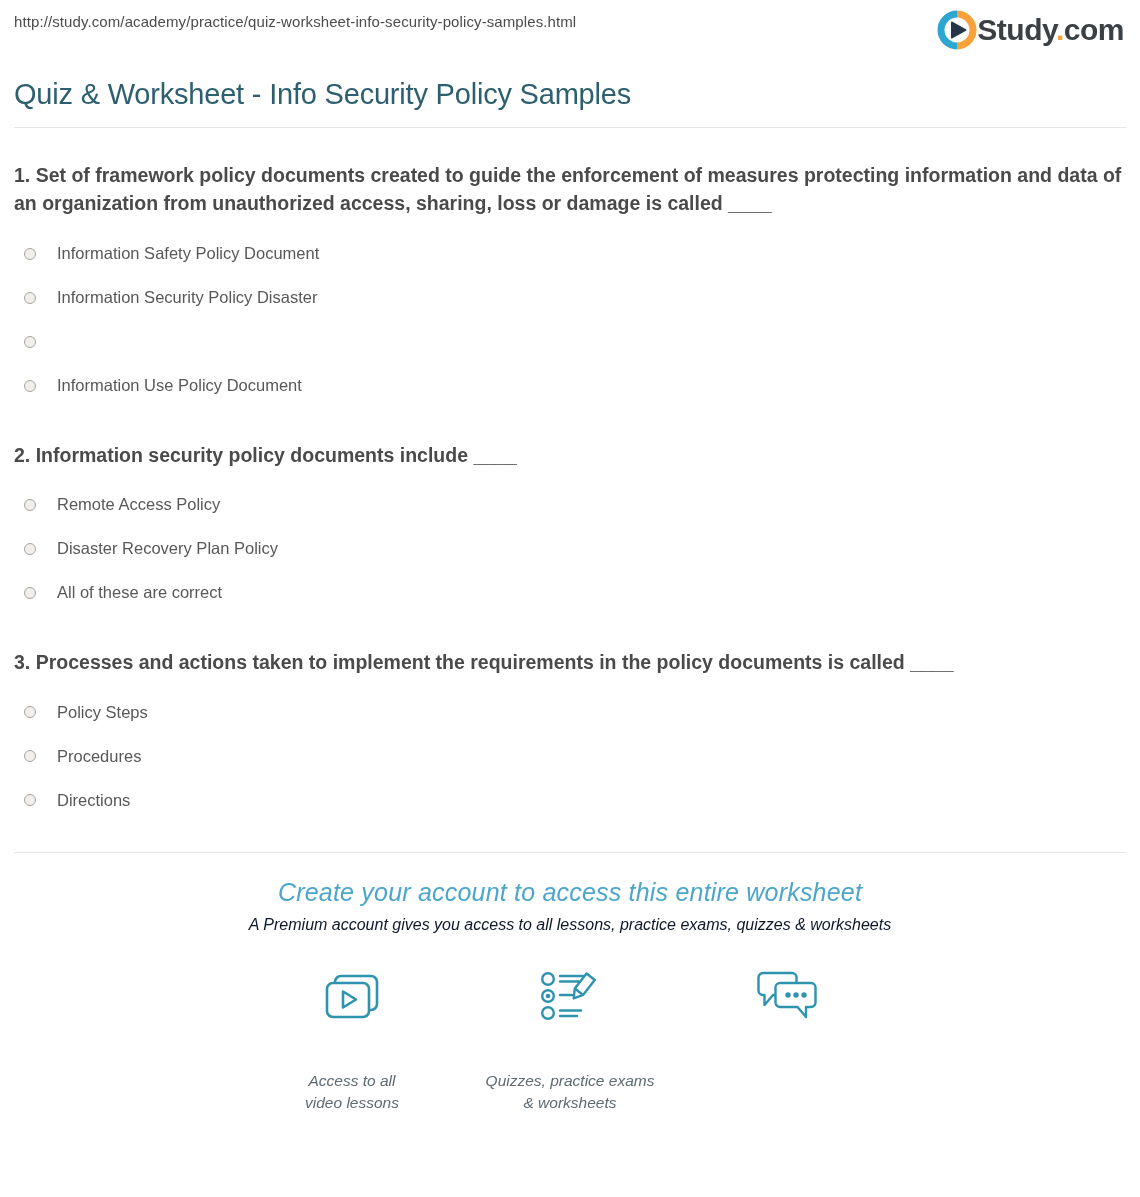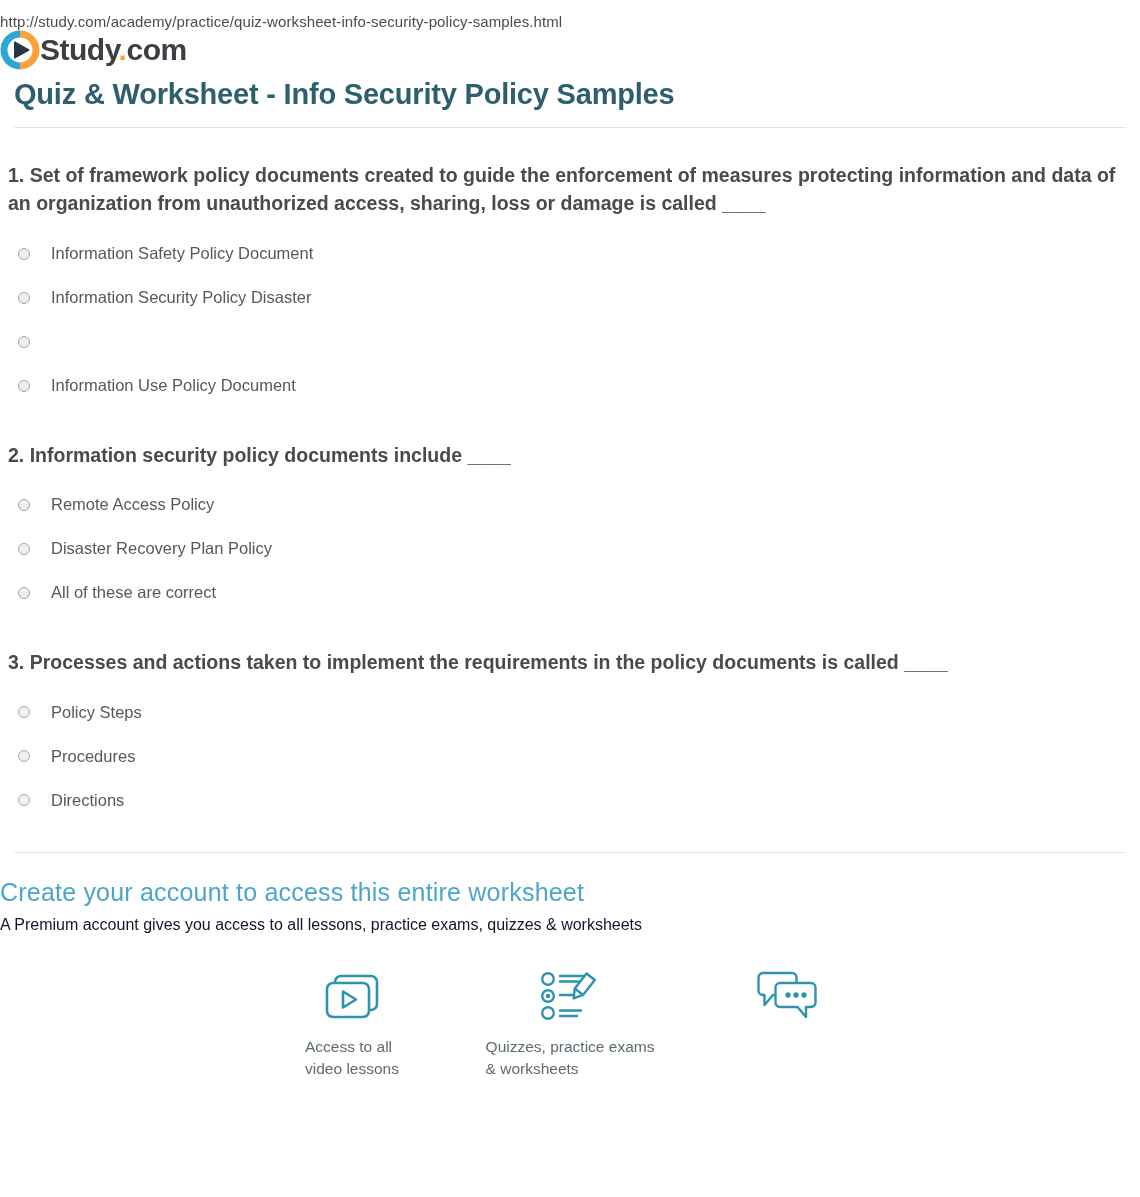--- a/index.html
+++ b/index.html
@@ -10,23 +10,22 @@
     margin: 0 auto;
     font-family: "Liberation Sans", "DejaVu Sans", sans-serif;
     color: #4a4a4a;
   }
 
   
   .top-bar {
     display: flex;
     justify-content: space-between;
     align-items: flex-start;
-    padding: 10px 16px 0 0;
+    padding: 10px 16px 0 14px;
     height: 52px;
-    flex-direction: column;
   }
   .page-url {
     font-size: 15px;
     color: #4c4c4c;
     padding-top: 3px;
     letter-spacing: 0.1px;
   }
   .logo {
     display: flex;
     align-items: center;
@@ -36,32 +35,32 @@
     font-weight: bold;
     color: #3b4045;
     letter-spacing: -0.5px;
   }
   .logo-dot { color: #f9a13a; }
 
   
   .page-title {
     margin: 26px 14px 0 14px;
     font-size: 29px;
-    font-weight: bold;
+    font-weight: normal;
     color: #2d5f6e;
     letter-spacing: -0.2px;
   }
   .rule {
     border: none;
     border-top: 1px solid #e4e4e4;
     margin: 16px 14px 0 14px;
   }
 
   
-  .quiz { margin: 0 8px; }
+  .quiz { margin: 0 14px; }
   .question-block { margin-top: 33px; }
   .question-text {
     font-size: 19.5px;
     font-weight: bold;
     color: #4a4a4a;
     line-height: 1.45;
     max-width: 1112px;
   }
   .options { margin-top: 14px; }
   .option-row {
@@ -85,21 +84,21 @@
     color: #585858;
   }
 
   .rule-bottom {
     border: none;
     border-top: 1px solid #e4e4e4;
     margin: 30px 14px 0 14px;
   }
 
   
-  .signup { text-align: left; }
+  .signup { text-align: center; font-style: italic; }
   .signup-heading {
     margin-top: 25px;
     font-size: 25px;
     font-weight: normal;
     color: #4ba6ca;
     letter-spacing: 0.2px;
   }
   .signup-sub {
     margin-top: 9px;
     font-size: 16px;
@@ -110,20 +109,21 @@
     display: flex;
     justify-content: center;
     align-items: flex-start;
     gap: 14px;
   }
   .feature {
     width: 204px;
     display: flex;
     flex-direction: column;
     align-items: center;
+    gap: 34px;
   }
   .feature-icon-box {
     height: 58px;
     display: flex;
     align-items: flex-end;
     justify-content: center;
   }
   .feature-label {
     margin-top: 12px;
     font-size: 15.5px;

